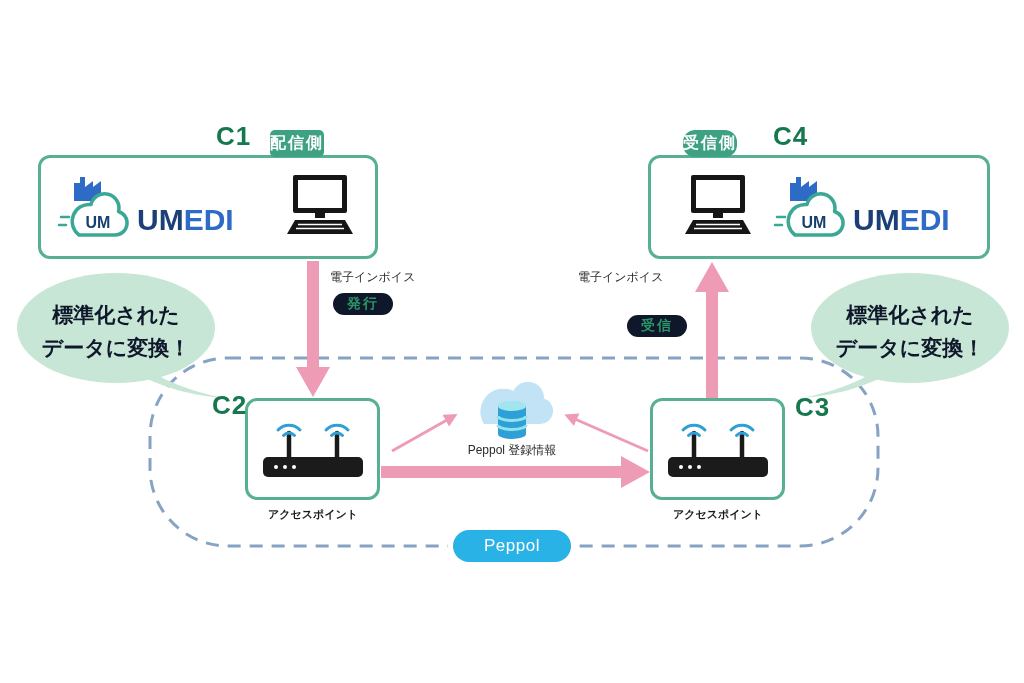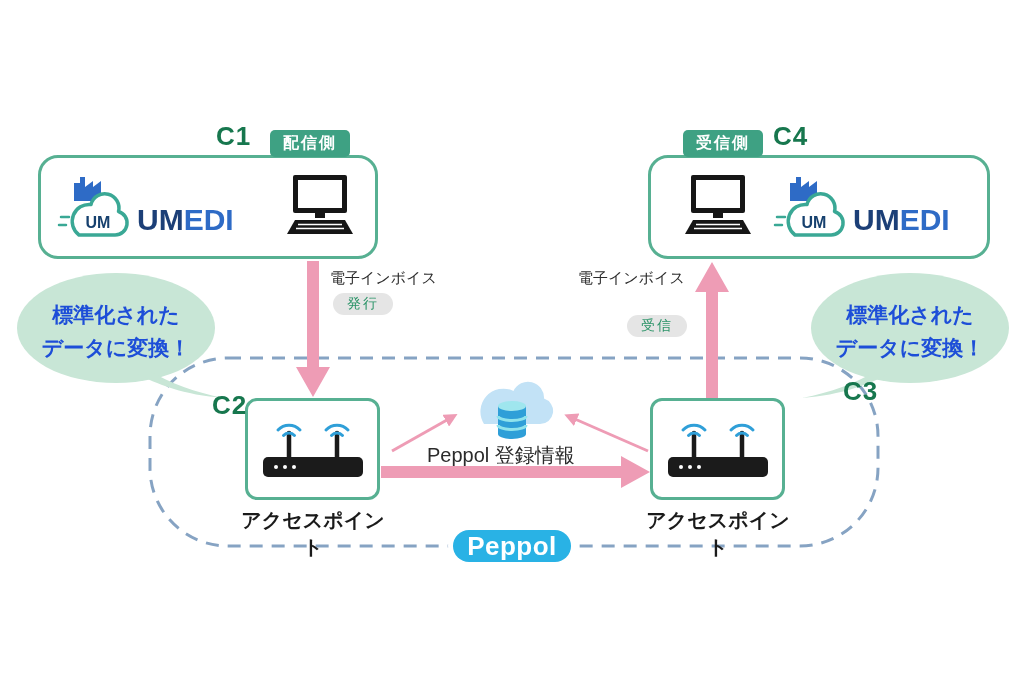--- a/index.html
+++ b/index.html
@@ -1,29 +1,29 @@
 <!DOCTYPE html>
 <html><head>
 <meta charset="utf-8">
 <style>
   * { margin:0; padding:0; box-sizing:border-box; }
   html,body { background:#fff; }
   body { font-family:"Liberation Sans","DejaVu Sans",sans-serif; }
   .stage { position:relative; width:1024px; height:683px; background:#ffffff; overflow:hidden; }
   .layer { position:absolute; }
-  .node-box { position:absolute; background:#fff; border:3px solid #57b092; border-radius:20px; z-index:4; }
+  .node-box { position:absolute; background:#fff; border:3px solid #57b092; border-radius:12px; z-index:4; }
   .ap-box { border-radius:12px; display:flex; align-items:center; justify-content:center; }
   .corner-id { position:absolute; font-size:26px; font-weight:bold; color:#17774e; z-index:5; letter-spacing:1px; }
-  .side-badge { position:absolute; background:#3ea183; color:#fff; font-size:16px; font-weight:bold; padding:3px 13px; border-radius:5px; z-index:5; letter-spacing:2px; }
-  .flow-label { position:absolute; font-size:15px; color:#2b2b2b; z-index:5; }
-  .mini-badge { position:absolute; background:#e5e5e5; color:#2b9468; font-size:14px; font-weight:normal; padding:2px 14px; border-radius:12px; z-index:5; letter-spacing:2px; }
-  .caption { position:absolute; font-size:20px; font-weight:bold; color:#1a1a1a; text-align:center; z-index:5; }
-  .bubble-text { position:absolute; text-align:center; font-size:21px; font-weight:bold; color:#1d4ed8; line-height:1.55; z-index:3; }
-  .cloud-label { position:absolute; font-size:20px; color:#2b2b2b; text-align:left; z-index:5; }
-  .pill { position:absolute; background:#29b2e5; color:#fff; font-size:26px; font-weight:bold; border-radius:17px; z-index:6; box-shadow:0 0 0 5px #fff; display:flex; align-items:center; justify-content:center; letter-spacing:0.5px; }
+  .side-badge { position:absolute; background:#3ea183; color:#fff; font-size:16px; font-weight:bold; padding:3px 0; border-radius:5px; z-index:5; letter-spacing:2px; }
+  .flow-label { position:absolute; font-size:12px; color:#2b2b2b; z-index:5; }
+  .mini-badge { position:absolute; background:#0f172a; color:#2b9468; font-size:14px; font-weight:bold; padding:2px 14px; border-radius:12px; z-index:5; letter-spacing:2px; }
+  .caption { position:absolute; font-size:11px; font-weight:bold; color:#1a1a1a; text-align:center; z-index:5; }
+  .bubble-text { position:absolute; text-align:center; font-size:21px; font-weight:bold; color:#0f172a; line-height:1.55; z-index:3; }
+  .cloud-label { position:absolute; font-size:12px; color:#2b2b2b; text-align:center; z-index:5; }
+  .pill { position:absolute; background:#29b2e5; color:#fff; font-size:17px; font-weight:normal; border-radius:17px; z-index:6; box-shadow:0 0 0 5px #fff; display:flex; align-items:center; justify-content:center; letter-spacing:0.5px; }
 </style>
 </head>
 <body>
 
 <div class="stage">
 
   <svg class="layer" style="left:148px; top:356px; z-index:1" width="732" height="192" viewBox="0 0 732 192">
     <rect x="2" y="2" width="728" height="188" rx="78" fill="none" stroke="#86a3c3" stroke-width="3" stroke-dasharray="13 9"></rect>
   </svg>
 
@@ -57,21 +57,21 @@
     </svg>
     <svg style="position:absolute; left:242px; top:16px;" width="74" height="64" viewBox="0 0 74 64">
       <rect x="10" y="1" width="54" height="38" rx="2" fill="#161616"></rect>
       <rect x="15" y="6" width="44" height="28" fill="#fff"></rect>
       <rect x="32" y="39" width="10" height="5" fill="#161616"></rect>
       <polygon points="12,46 62,46 70,60 4,60" fill="#161616"></polygon>
       <path d="M15 50.5 H59 M13 54.5 H61" stroke="#fff" stroke-width="1.3"></path>
     </svg>
   </div>
 
-  <div class="side-badge" style="left:683px; top:130px;">受信側</div>
+  <div class="side-badge" style="left:683px; top:130px;border-radius:12px;">受信側</div>
   <div class="corner-id" style="left:773px; top:121px;text-align:right;">C4</div>
   <div class="node-box" style="left:648px; top:155px; width:342px; height:104px;">
     <svg style="position:absolute; left:30px; top:16px;" width="74" height="64" viewBox="0 0 74 64">
       <rect x="10" y="1" width="54" height="38" rx="2" fill="#161616"></rect>
       <rect x="15" y="6" width="44" height="28" fill="#fff"></rect>
       <rect x="32" y="39" width="10" height="5" fill="#161616"></rect>
       <polygon points="12,46 62,46 70,60 4,60" fill="#161616"></polygon>
       <path d="M15 50.5 H59 M13 54.5 H61" stroke="#fff" stroke-width="1.3"></path>
     </svg>
     <svg style="position:absolute; left:122px; top:15px;" width="198" height="72" viewBox="0 0 198 72">
@@ -105,21 +105,21 @@
       <path d="M70 13 A15 15 0 0 1 92 13" stroke="#2f9fd8" stroke-width="3" fill="none" stroke-linecap="round"></path>
       <path d="M75.5 18.5 A7.5 7.5 0 0 1 86.5 18.5" stroke="#2f9fd8" stroke-width="3" fill="none" stroke-linecap="round"></path>
       <rect x="7" y="40" width="100" height="20" rx="5" fill="#1b1b1b"></rect>
       <circle cx="20" cy="50" r="2" fill="#fff"></circle>
         <circle cx="29" cy="50" r="2" fill="#fff"></circle>
         <circle cx="38" cy="50" r="2" fill="#fff"></circle>
     </svg>
   </div>
   <div class="caption" style="left:237px; top:507px; width:152px;">アクセスポイント</div>
 
-  <div class="corner-id" style="left:795px; top:376px;margin-left:48px;">C3</div>
+  <div class="corner-id" style="left:795px; top:392px;">C3</div>
   <div class="node-box ap-box" style="left:650px; top:398px; width:135px; height:102px;">
     <svg width="114" height="64" viewBox="0 0 114 64">
       <path d="M33 40 V16" stroke="#1a1a1a" stroke-width="4.5" stroke-linecap="round"></path>
       <path d="M81 40 V16" stroke="#1a1a1a" stroke-width="4.5" stroke-linecap="round"></path>
       <path d="M22 13 A15 15 0 0 1 44 13" stroke="#2f9fd8" stroke-width="3" fill="none" stroke-linecap="round"></path>
       <path d="M27.5 18.5 A7.5 7.5 0 0 1 38.5 18.5" stroke="#2f9fd8" stroke-width="3" fill="none" stroke-linecap="round"></path>
       <path d="M70 13 A15 15 0 0 1 92 13" stroke="#2f9fd8" stroke-width="3" fill="none" stroke-linecap="round"></path>
       <path d="M75.5 18.5 A7.5 7.5 0 0 1 86.5 18.5" stroke="#2f9fd8" stroke-width="3" fill="none" stroke-linecap="round"></path>
       <rect x="7" y="40" width="100" height="20" rx="5" fill="#1b1b1b"></rect>
       <circle cx="20" cy="50" r="2" fill="#fff"></circle>

